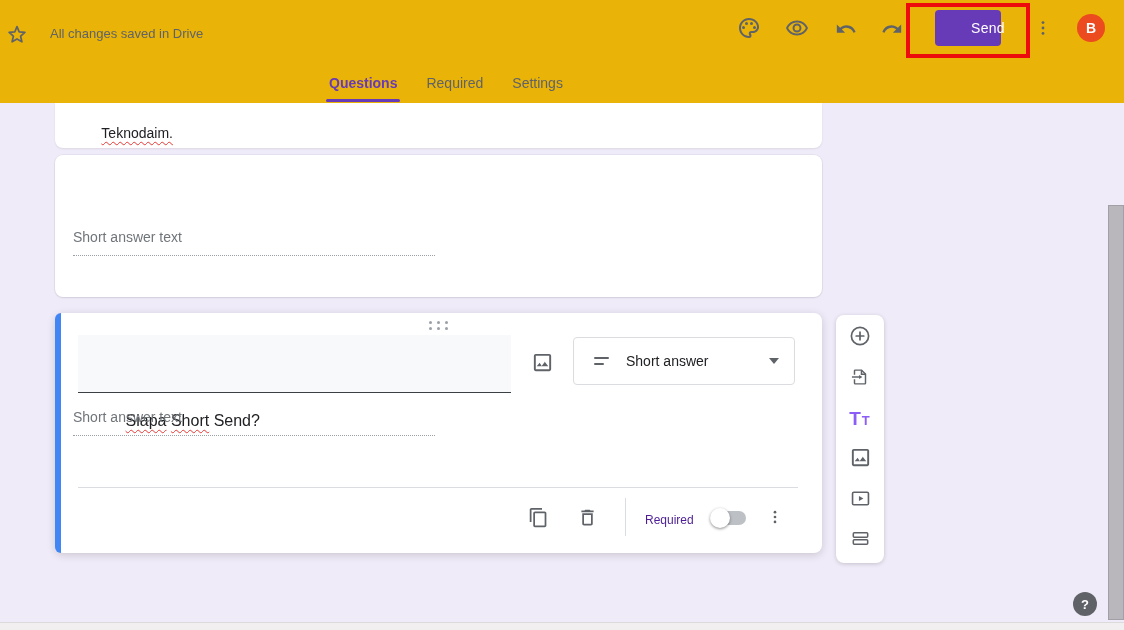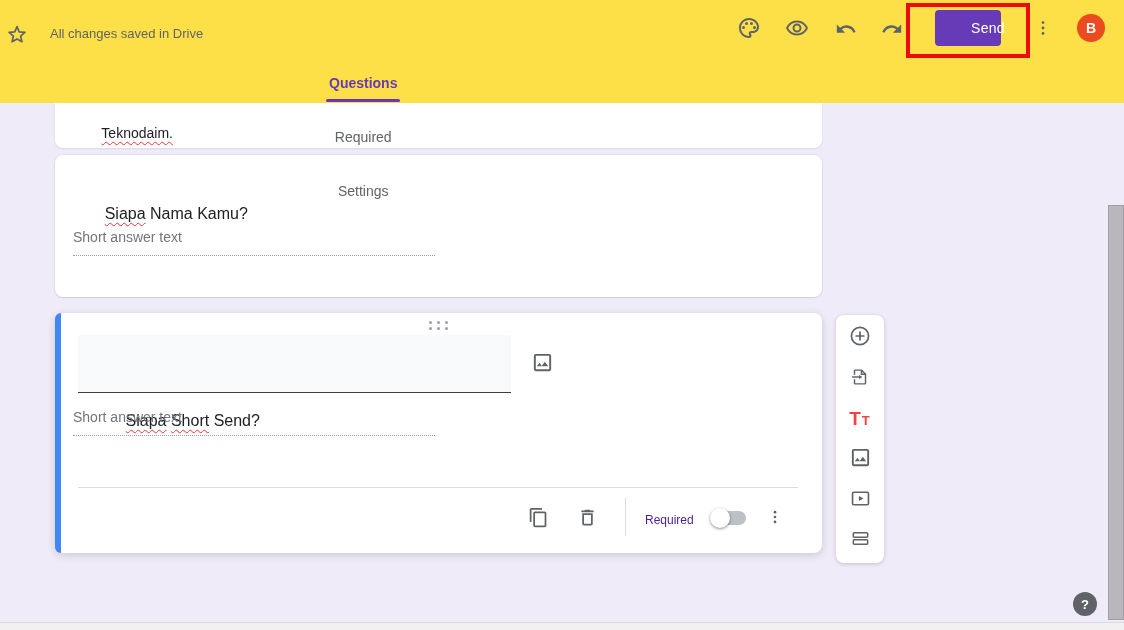--- a/index.html
+++ b/index.html
@@ -1,38 +1,38 @@
 <!DOCTYPE html>
 <html><head>
 <meta charset="utf-8">
 <style>
   * { margin:0; padding:0; box-sizing:border-box; }
   html,body { width:1124px; height:630px; overflow:hidden; }
   body { font-family:"Liberation Sans", sans-serif; background:#f0ebf8; position:relative; color:#202124; }
 
   
-  .topbar { position:absolute; left:0; top:0; width:1124px; height:103px; background:#fde047; z-index:2; }
+  .topbar { position:absolute; left:0; top:0; width:1124px; height:103px; background:#eab308; z-index:2; }
   .icon-btn { position:absolute; border:none; background:transparent; cursor:pointer; display:flex; align-items:center; justify-content:center; }
   .icon-btn svg { display:block; }
   .star-btn { left:2px; top:20px; width:30px; height:30px; }
   .saved-status { position:absolute; left:50px; top:26px; font-size:13px; color:#5f6368; }
   .palette-btn { left:736px; top:15px; width:26px; height:26px; }
   .eye-btn { left:784px; top:15px; width:26px; height:26px; }
   .undo-btn { left:833px; top:16px; width:25px; height:25px; }
   .redo-btn { left:879px; top:16px; width:25px; height:25px; }
   .send-btn { position:absolute; left:935px; top:10px; width:66px; height:36px; background:#673ab7; color:#fff;
               border:none; border-radius:4px; font-size:14px; font-weight:500; letter-spacing:.3px; cursor:pointer;
               font-family:"Liberation Sans", sans-serif;padding-left:36px; }
   .send-annotation { position:absolute; left:906px; top:3px; width:124px; height:55px; border:4px solid #ee0b0b; pointer-events:none; z-index:5; }
   .more-btn-top { left:1031px; top:16px; width:24px; height:24px; }
   .avatar { position:absolute; left:1077px; top:14px; width:28px; height:28px; border-radius:50%; background:#ec4a1f;
             color:#fff; font-size:14px; font-weight:700; display:flex; align-items:center; justify-content:center; cursor:pointer; }
 
   
-  .tabs { position:absolute; left:327px; top:73px; display:flex; gap:25px;flex-direction:column; }
+  .tabs { position:absolute; left:327px; top:73px; display:flex; gap:25px; }
   .tab { position:relative; border:none; background:transparent; font-family:"Liberation Sans", sans-serif;
          font-size:14px; color:#5f6368; padding:2px 2px 11px 2px; cursor:pointer; }
   .tab.active { color:#673ab7; font-weight:600; }
   .tab .underline { position:absolute; left:-1px; right:-1px; bottom:0; height:3px; border-radius:3px; background:#673ab7; }
 
   
   .card { position:absolute; left:55px; width:767px; background:#fff; border-radius:8px;
           box-shadow:0 1px 2px rgba(0,0,0,.09), 0 0 0 1px rgba(0,0,0,.04); }
   .card-title-partial { top:103px; height:45px; border-radius:0 0 8px 8px; box-shadow:0 1px 2px rgba(0,0,0,.09); }
   .form-desc { position:absolute; left:23px; top:6px; font-size:14px; color:#202124; white-space:pre-wrap; }
@@ -73,21 +73,21 @@
   .toggle .knob { position:absolute; left:-2px; top:-3px; width:20px; height:20px; border-radius:50%; background:#fff;
                   box-shadow:0 1px 3px rgba(0,0,0,.45); }
   .more-btn-card { left:705px; top:189px; width:30px; height:30px; }
 
   
   .right-rail { position:absolute; left:836px; top:315px; width:48px; height:248px; background:#fff; border-radius:8px;
                 box-shadow:0 1px 4px rgba(0,0,0,.18); display:flex; flex-direction:column; align-items:center;
                 justify-content:space-evenly; z-index:1; }
   .rail-btn { position:relative; width:36px; height:36px; border:none; background:transparent; cursor:pointer;
               display:flex; align-items:center; justify-content:center; }
-  .tt-glyph { color:#ef4444; font-weight:700; line-height:1; letter-spacing:1px; }
+  .tt-glyph { color:#8b5cf6; font-weight:700; line-height:1; letter-spacing:1px; }
   .tt-big { font-size:19px; }
   .tt-small { font-size:13px; }
 
   
   .help-btn { position:absolute; left:1073px; top:592px; width:24px; height:24px; border-radius:50%;
               background:#5f6368; color:#fff; border:none; font-size:13px; font-weight:700; cursor:pointer;
               display:flex; align-items:center; justify-content:center; font-family:"Liberation Sans", sans-serif; }
   .v-scroll-thumb { position:absolute; left:1108px; top:205px; width:16px; height:415px; background:#b9b6bc;
                     border:1px solid #a39fa6; cursor:pointer; z-index:3; }
   .h-scroll-track { position:absolute; left:0; bottom:0; width:1124px; height:8px; background:#f1efef; border-top:1px solid #dcdada; z-index:3; }
@@ -168,23 +168,20 @@
     </nav>
   </header>
 
   <section class="card card-title-partial">
     <div class="form-desc">
       <span class="wavy">Teknodaim.</span>
     </div>
   </section>
 
   <section class="card card-q1">
-    <div class="q-title">
-      <span class="wavy">Siapa</span><span> Nama Kamu?</span>
-    </div>
     <div class="answer-placeholder">Short answer text</div>
   </section>
 
   <section class="card card-q2">
     <div class="active-bar"></div>
 
     <div class="drag-handle">
       <i></i>
         <i></i>
         <i></i>
@@ -200,20 +197,28 @@
     </div>
 
     <button class="icon-btn img-add-btn">
       <span>
         <svg width="23" height="23" viewBox="0 0 24 24" fill="#5f6368">
             <path d="M19 5v14H5V5h14m0-2H5c-1.1 0-2 .9-2 2v14c0 1.1.9 2 2 2h14c1.1 0 2-.9 2-2V5c0-1.1-.9-2-2-2zm-4.86 8.86-3 3.87L9 12.14 6 16h12l-3.86-5.14z"></path>
           </svg>
       </span>
     </button>
 
+    <div class="type-dropdown">
+      <span class="short-text-glyph">
+          <i></i>
+          <i></i>
+        </span>
+      <span class="type-label">Short answer</span>
+      <span class="caret-down"></span>
+    </div>
 
     <div class="answer-placeholder">Short answer text</div>
 
     <div class="card-divider"></div>
 
     <button class="icon-btn copy-btn">
       <span>
         <svg width="21" height="21" viewBox="0 0 24 24" fill="#5f6368">
             <path d="M16 1H4c-1.1 0-2 .9-2 2v14h2V3h12V1zm3 4H8c-1.1 0-2 .9-2 2v14c0 1.1.9 2 2 2h11c1.1 0 2-.9 2-2V7c0-1.1-.9-2-2-2zm0 16H8V7h11v14z"></path>
           </svg>

